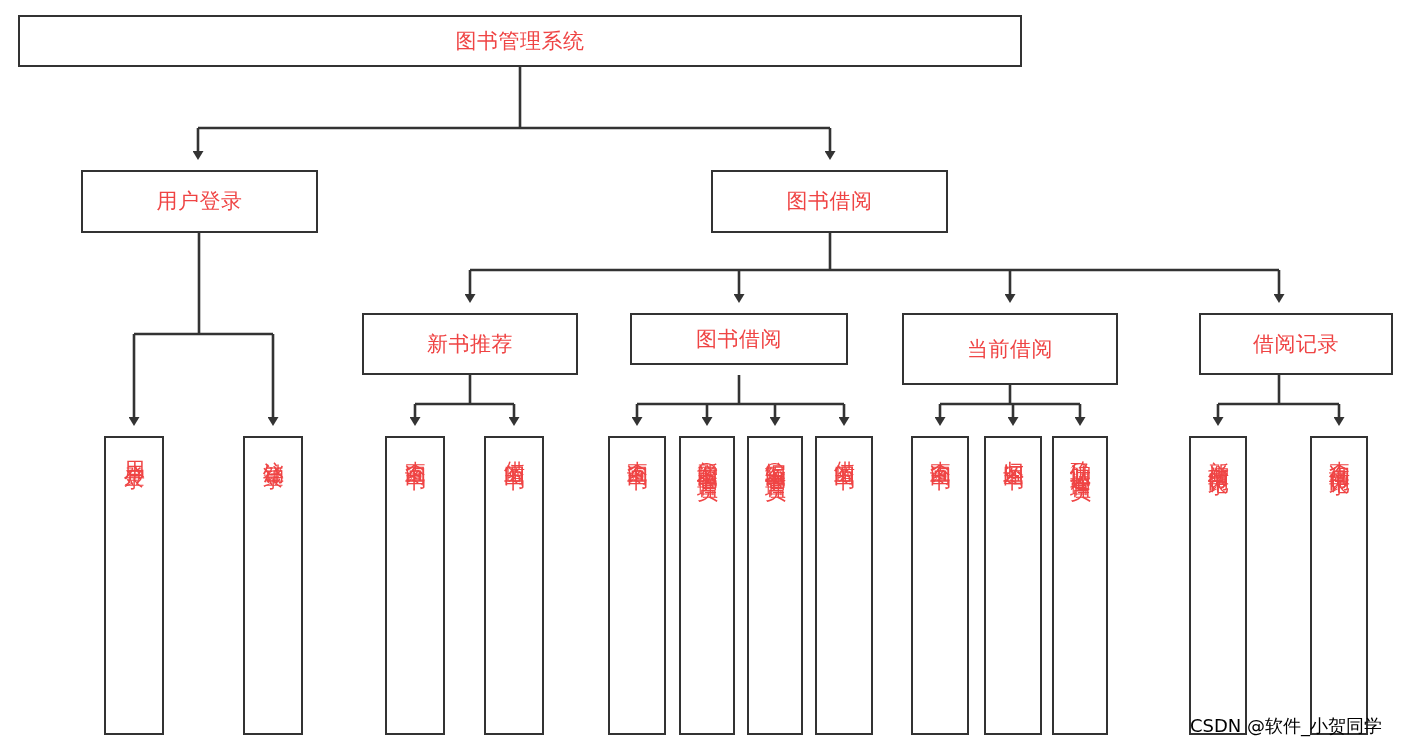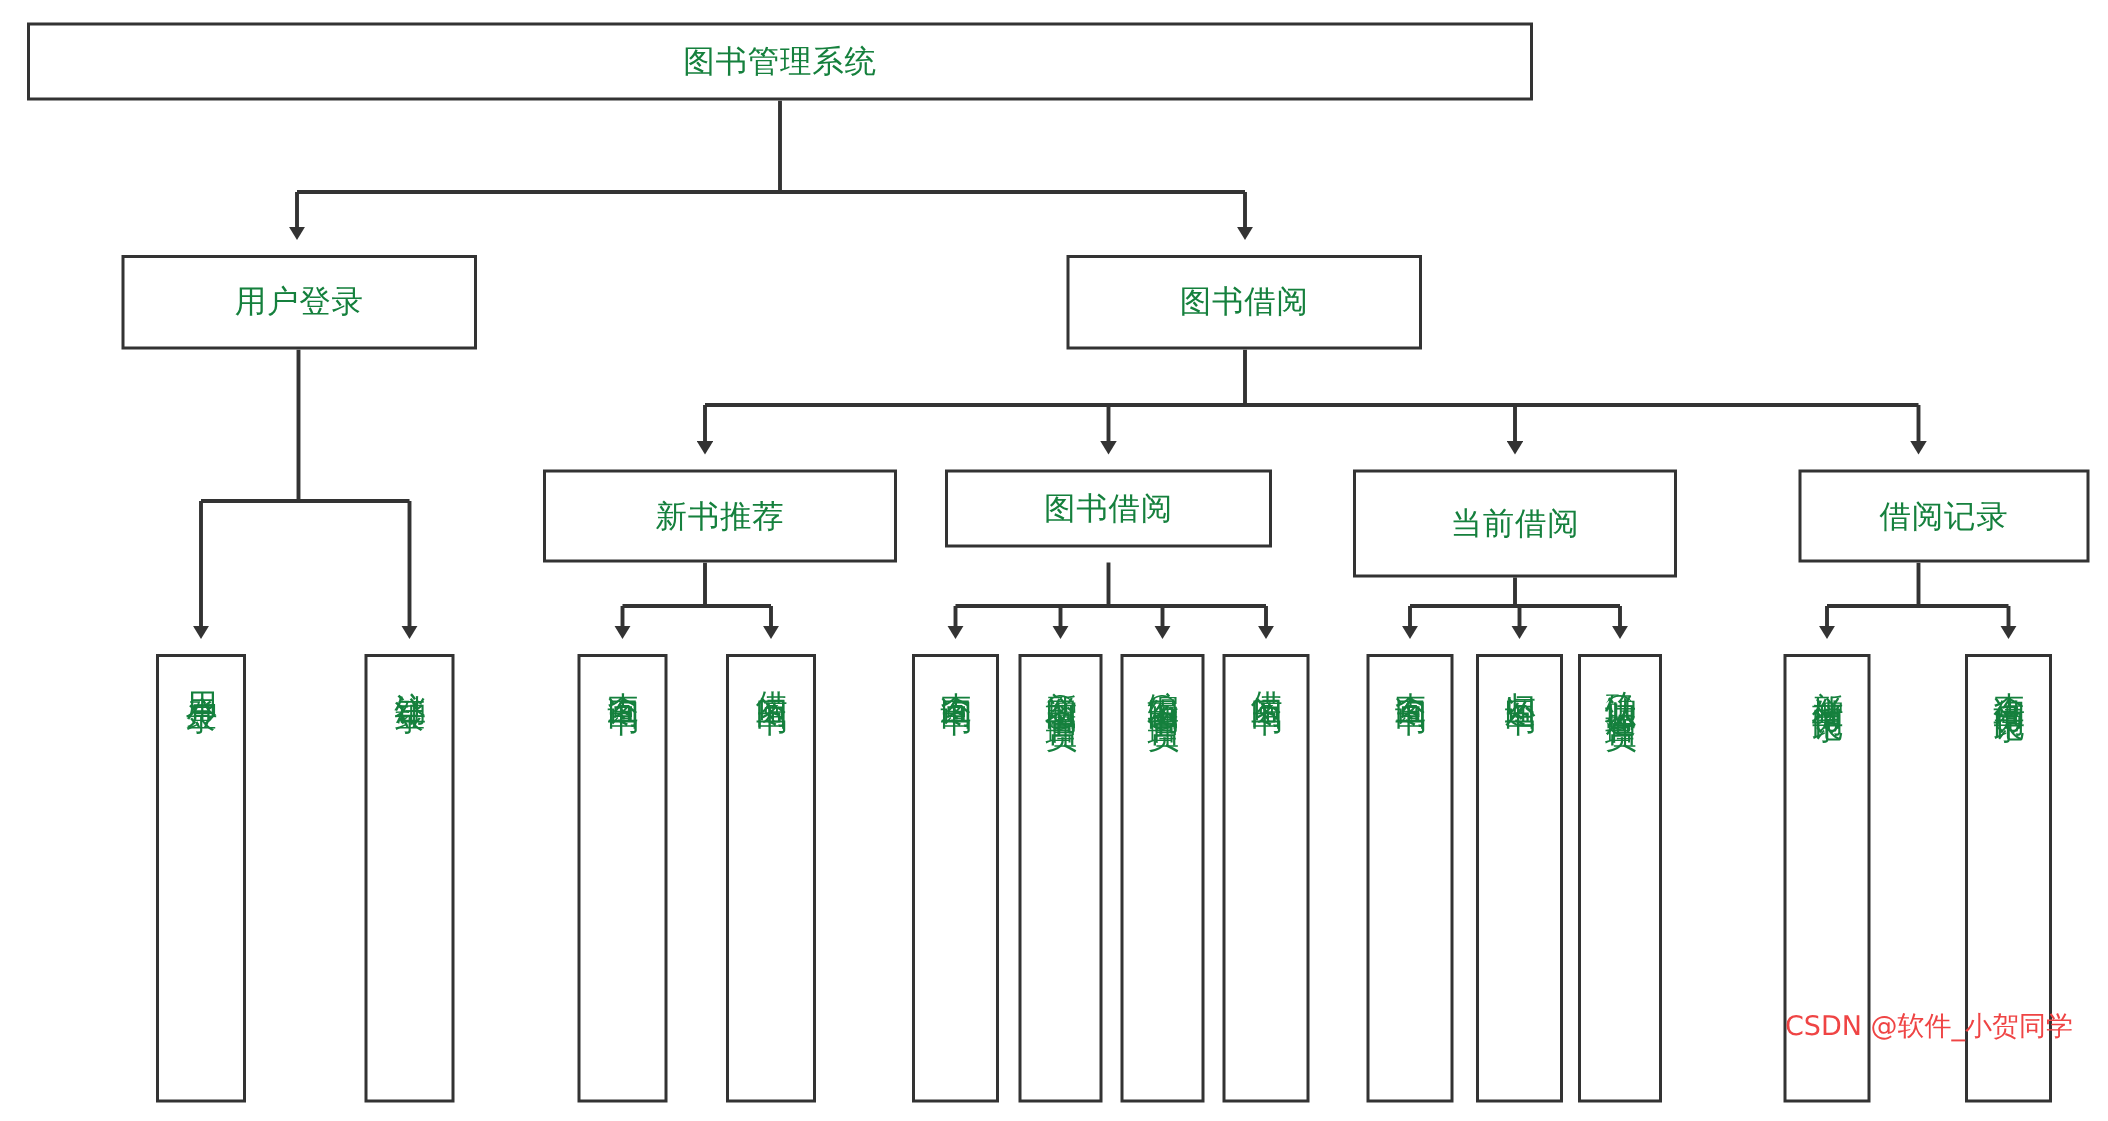--- a/index.html
+++ b/index.html
@@ -26,21 +26,21 @@
     position: absolute;
     box-sizing: border-box;
     background: #ffffff;
     border: 2.5px solid #333333;
     display: flex;
     align-items: center;
     justify-content: center;
     overflow: hidden;
   }
   .node-label {
-    color: #15803d;
+    color: #ef4444;
     text-align: center;
     line-height: 1.18;
     letter-spacing: 0.5px;
   }
   .node.horiz .node-label {
     writing-mode: horizontal-tb;
     font-size: 21px;
   }
   .node.vert {
     align-items: flex-start;
@@ -122,21 +122,21 @@
     <span class="node-label">图书管理系统</span>
   </div>
 
   <div class="node horiz" id="node-l2-0" style="left: 81px; top: 170px; width: 237px; height: 63px;">
     <span class="node-label">用户登录</span>
   </div>
   <div class="node horiz" id="node-l2-1" style="left: 711px; top: 170px; width: 237px; height: 63px;">
     <span class="node-label">图书借阅</span>
   </div>
 
-  <div class="node horiz" id="node-l3-0" style="left: 362px; top: 313px; width: 236px; height: 62px;">
+  <div class="node horiz" id="node-l3-0" style="left: 362px; top: 313px; width: 216px; height: 62px;">
     <span class="node-label">新书推荐</span>
   </div>
   <div class="node horiz" id="node-l3-1" style="left: 630px; top: 313px; width: 218px; height: 52px;">
     <span class="node-label">图书借阅</span>
   </div>
   <div class="node horiz" id="node-l3-2" style="left: 902px; top: 313px; width: 216px; height: 72px;">
     <span class="node-label">当前借阅</span>
   </div>
   <div class="node horiz" id="node-l3-3" style="left: 1199px; top: 313px; width: 194px; height: 62px;">
     <span class="node-label">借阅记录</span>
@@ -175,15 +175,15 @@
   <div class="node vert" id="node-leaf-10" style="left: 1052px; top: 436px; width: 56px; height: 299px;">
     <span class="node-label">确认归还（管理员）</span>
   </div>
   <div class="node vert" id="node-leaf-11" style="left: 1189px; top: 436px; width: 58px; height: 299px;">
     <span class="node-label">新增借阅记录</span>
   </div>
   <div class="node vert" id="node-leaf-12" style="left: 1310px; top: 436px; width: 58px; height: 299px;">
     <span class="node-label">查询借阅记录</span>
   </div>
 
-  <div class="watermark" id="watermark" style="left: 1190px; top: 672px; color: #ef4444;">CSDN @软件_小贺同学</div>
+  <div class="watermark" id="watermark" style="left: 1190px; top: 714px; color: #000000;">CSDN @软件_小贺同学</div>
 
 </div>
 
 </body></html>

